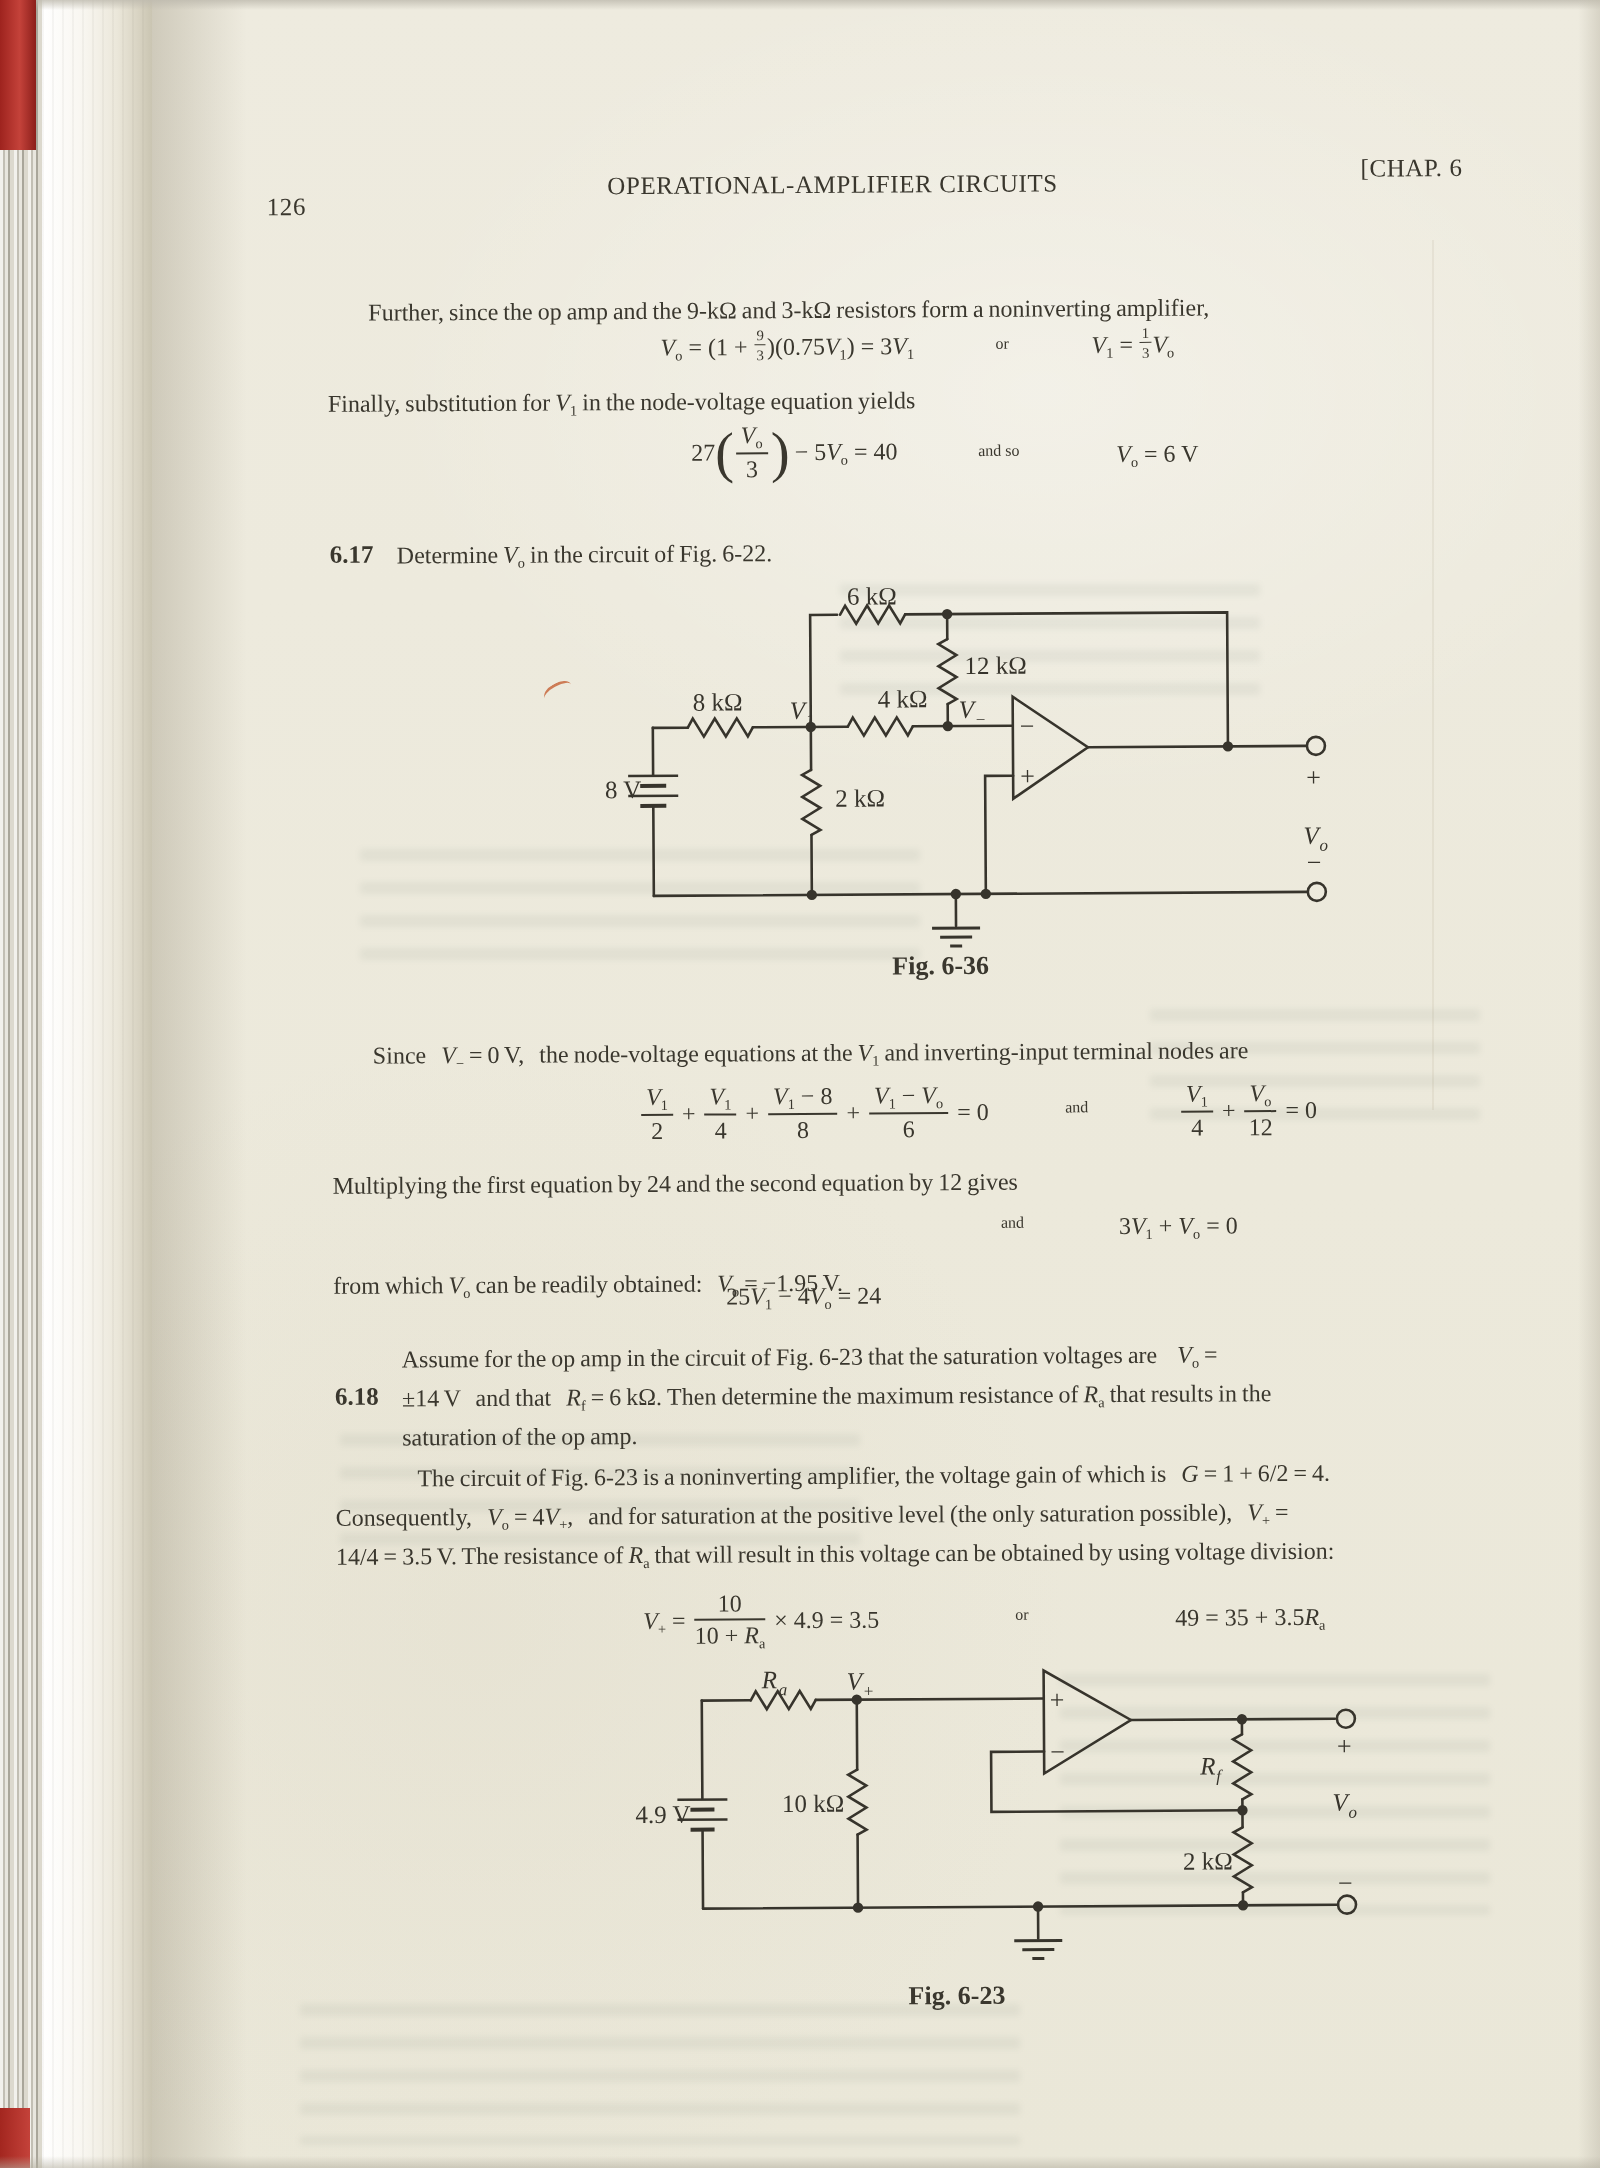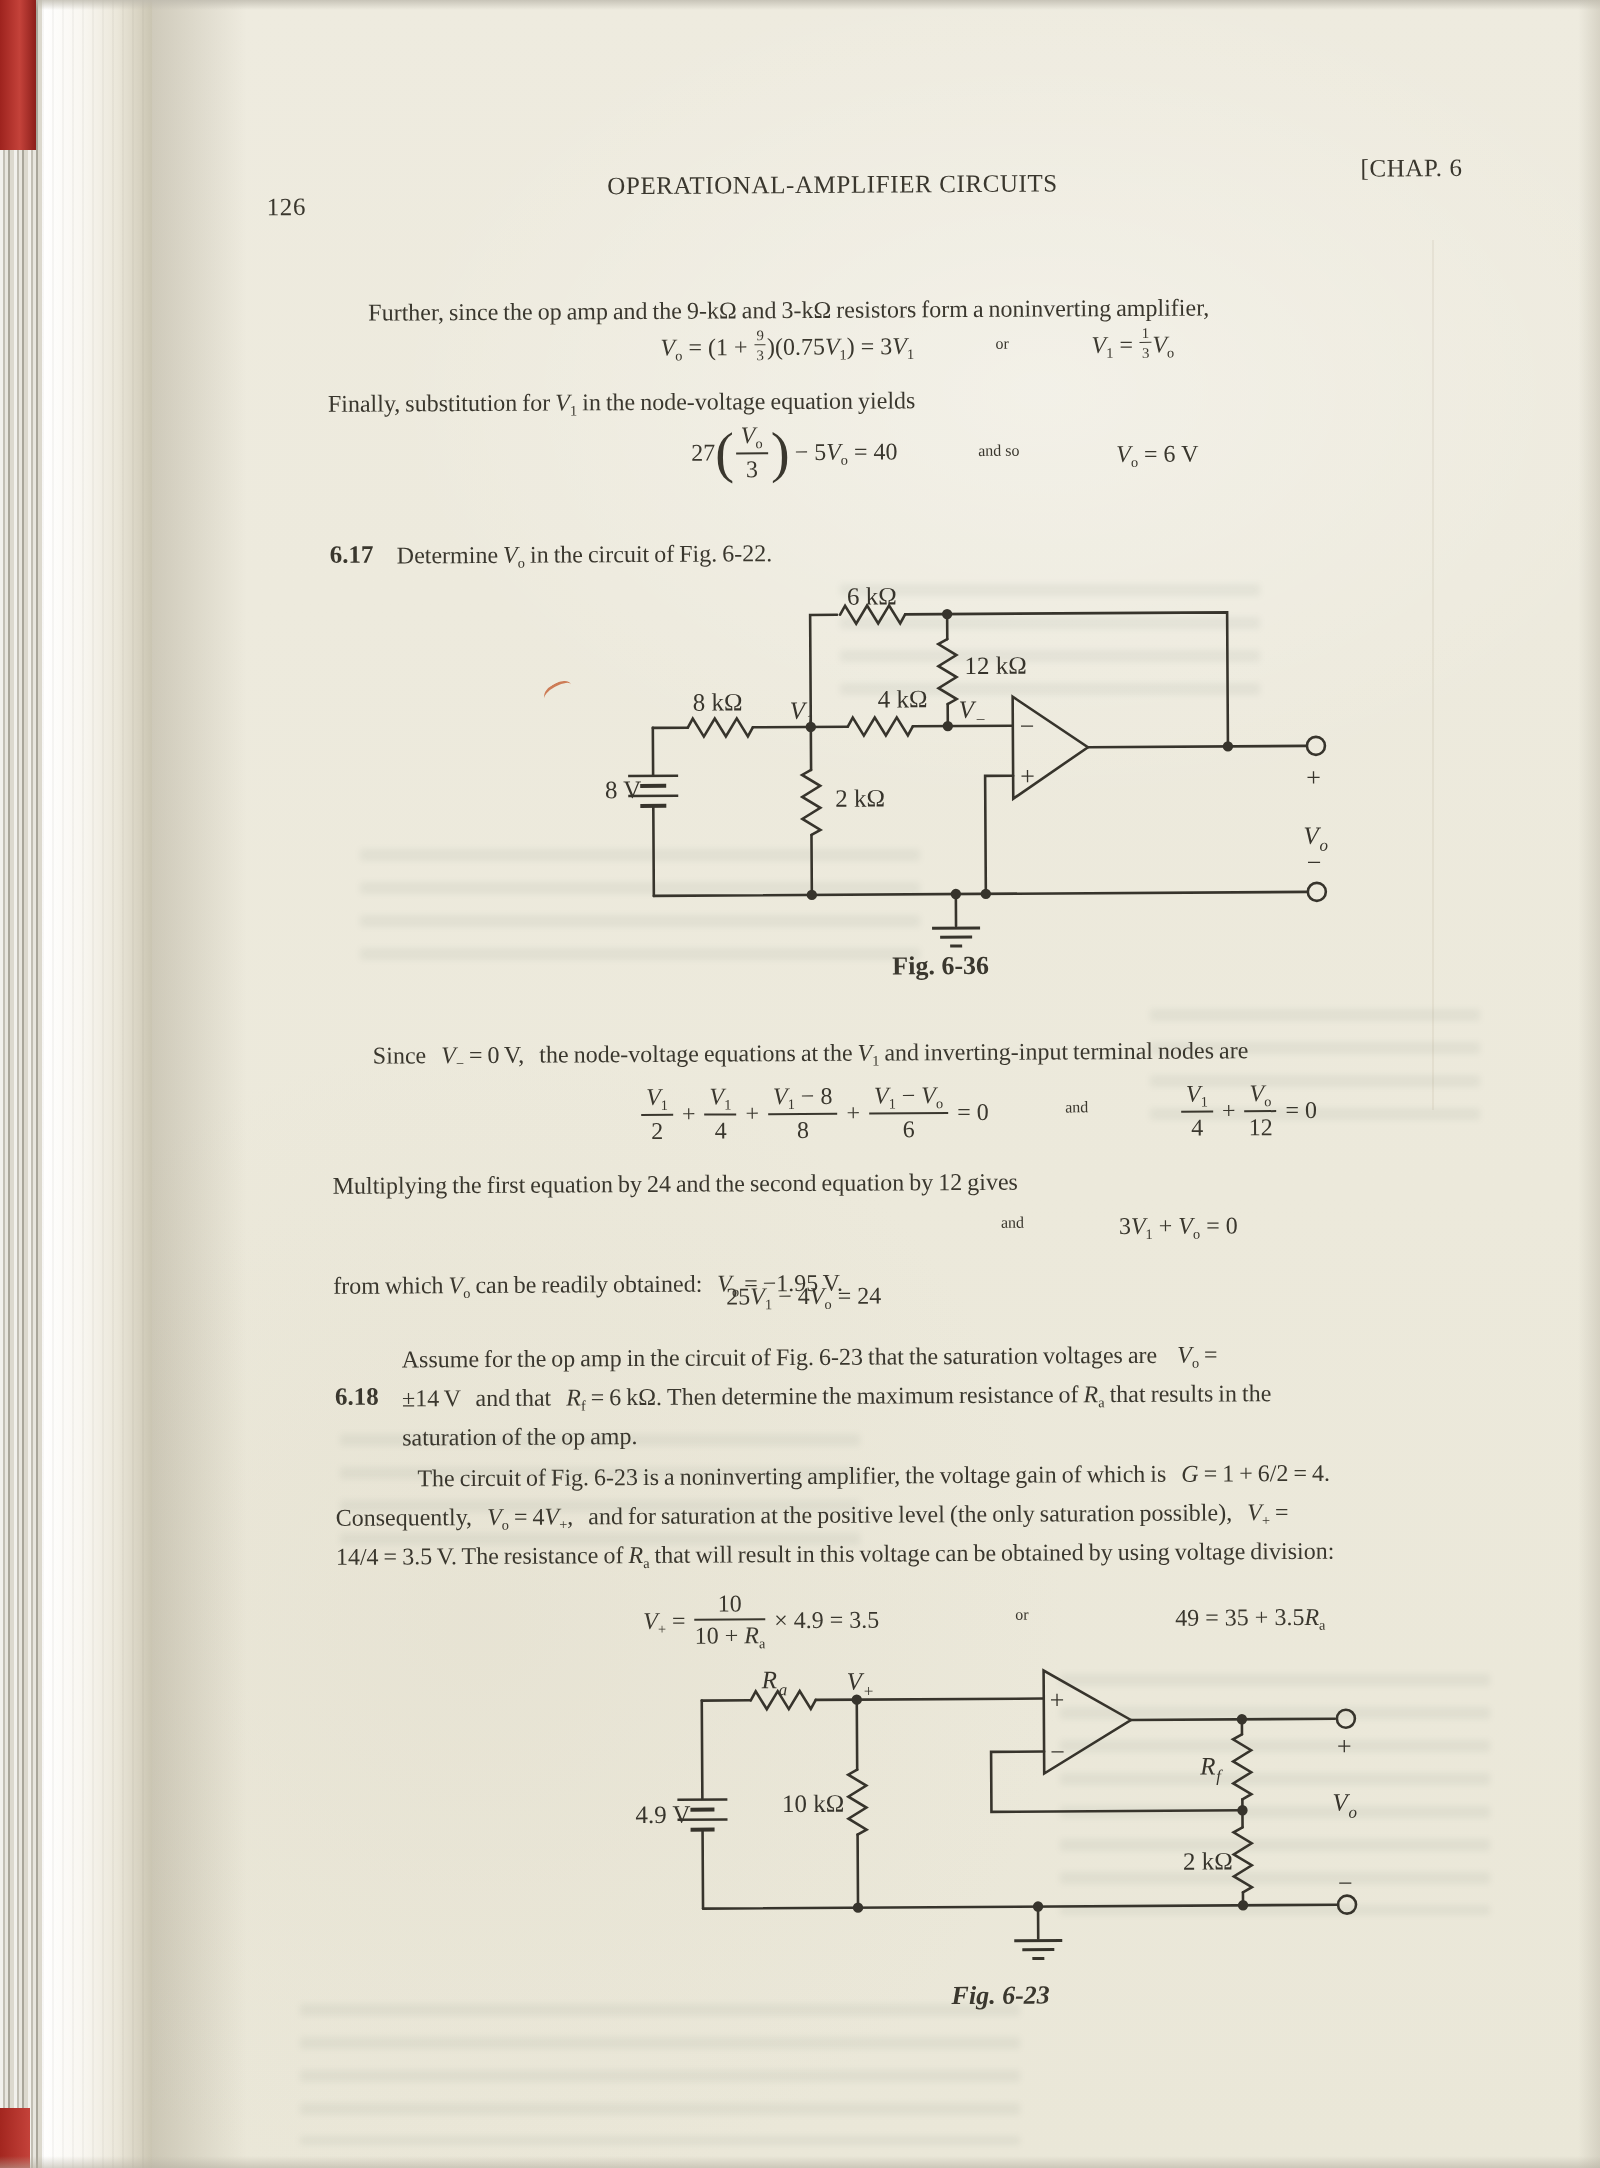--- a/index.html
+++ b/index.html
@@ -250,15 +250,15 @@
     <text x="240" y="162" text-anchor="end" class="slbl">10 kΩ</text>
     <text x="86" y="172" text-anchor="end" class="slbl">4.9 V</text>
     <text x="596" y="127" class="svar">R</text>
     <text x="612" y="134" class="ssub">f</text>
     <text x="628" y="222" text-anchor="end" class="slbl">2 kΩ</text>
     <text x="733" y="108" class="ssign">+</text>
     <text x="728" y="164" class="svar">V</text>
     <text x="744" y="171" class="ssub">o</text>
     <text x="733" y="245" class="ssign">−</text>
   </svg>
-  <div class="abs caption" style="left:946px;top:1982px;font-style:italic;">Fig. 6-23</div>
+  <div class="abs caption" style="left:903px;top:1982px;">Fig. 6-23</div>
 
 </div>
 
 </body></html>

